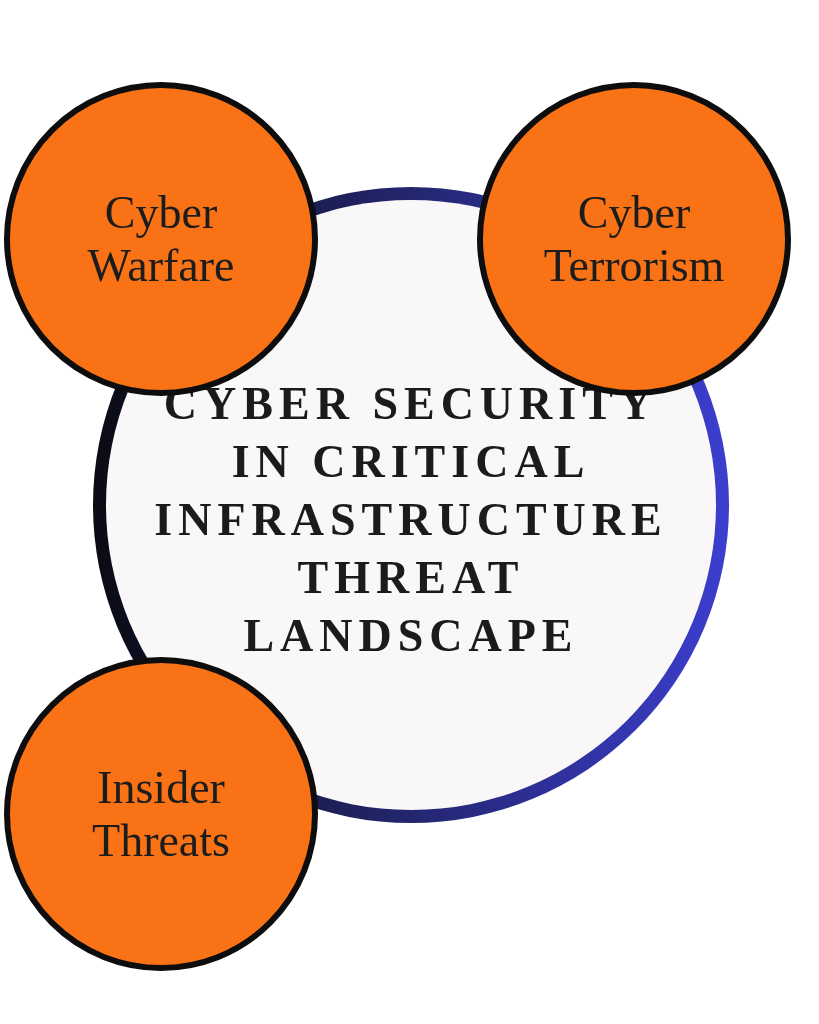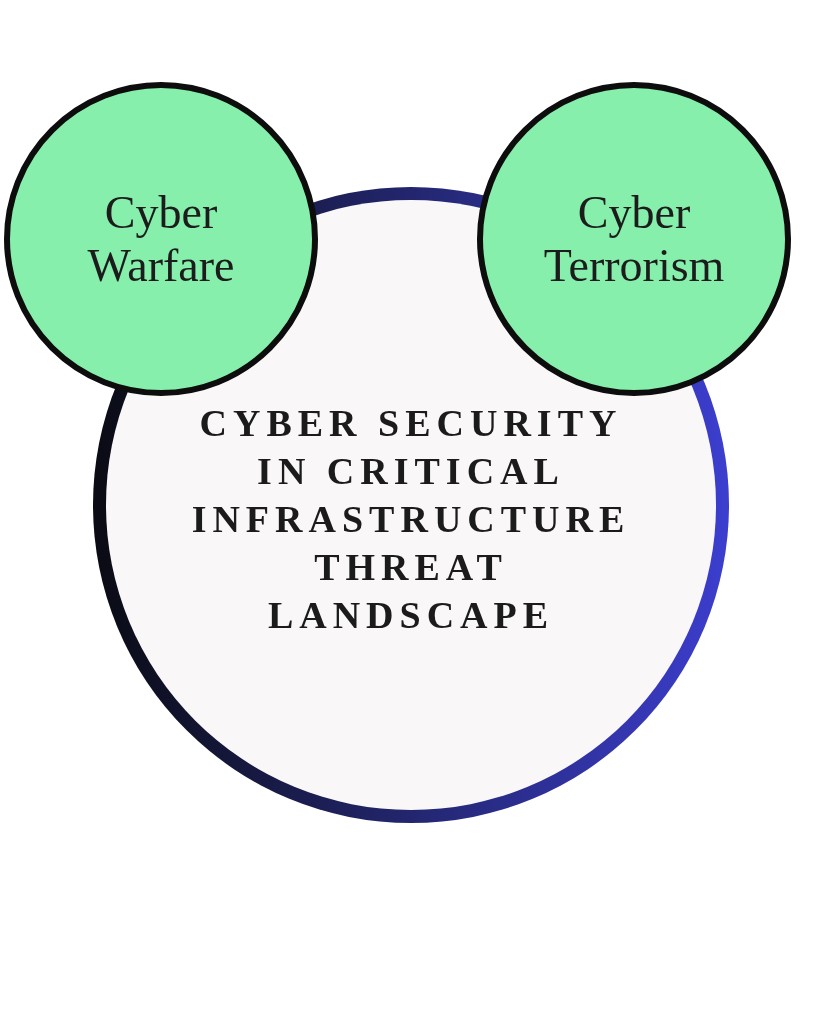--- a/index.html
+++ b/index.html
@@ -31,36 +31,36 @@
       border-radius: 50%;
       background: #faf7f9;
       display: flex;
       align-items: center;
       justify-content: center;
       text-align: center;
     }
     .center-title {
       margin: 17px;
       padding-top: 30px;
-      font-size: 38px;
+      font-size: 46px;
       font-weight: 700;
       letter-spacing: 6px;
       line-height: 1.26;
       color: #1b1b1b;
       white-space: pre-line;
       text-align: center;
     }
     
     .node {
       position: absolute;
       width: 302px;
       height: 302px;
       border: 6px solid #0d0d0d;
       border-radius: 50%;
-      background: #86efac;
+      background: #f97316;
       display: flex;
       align-items: center;
       justify-content: center;
       text-align: center;
     }
     .node-label {
       font-size: 46px;
       font-weight: 400;
       line-height: 1.16;
       color: #1c1c1c;
@@ -89,15 +89,19 @@
   <div class="node pos-top-left">
     <span class="node-label">Cyber
 Warfare</span>
   </div>
 
   <div class="node pos-top-right">
     <span class="node-label">Cyber
 Terrorism</span>
   </div>
 
+  <div class="node pos-bottom-left">
+    <span class="node-label">Insider
+Threats</span>
+  </div>
 
 
 </div>
 
 </body></html>

